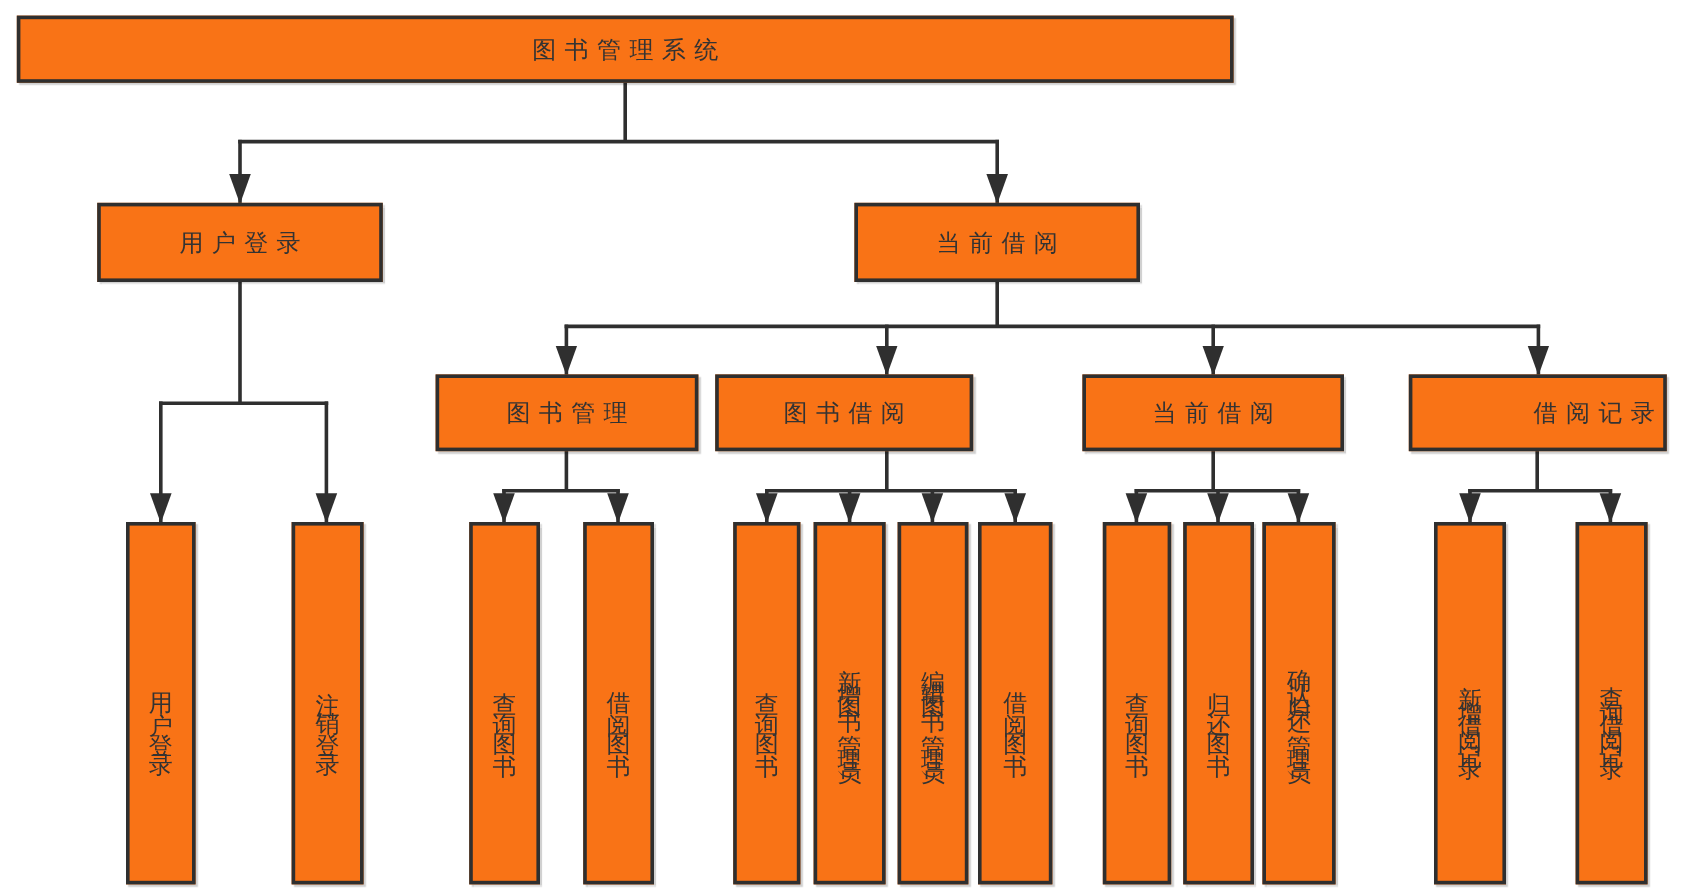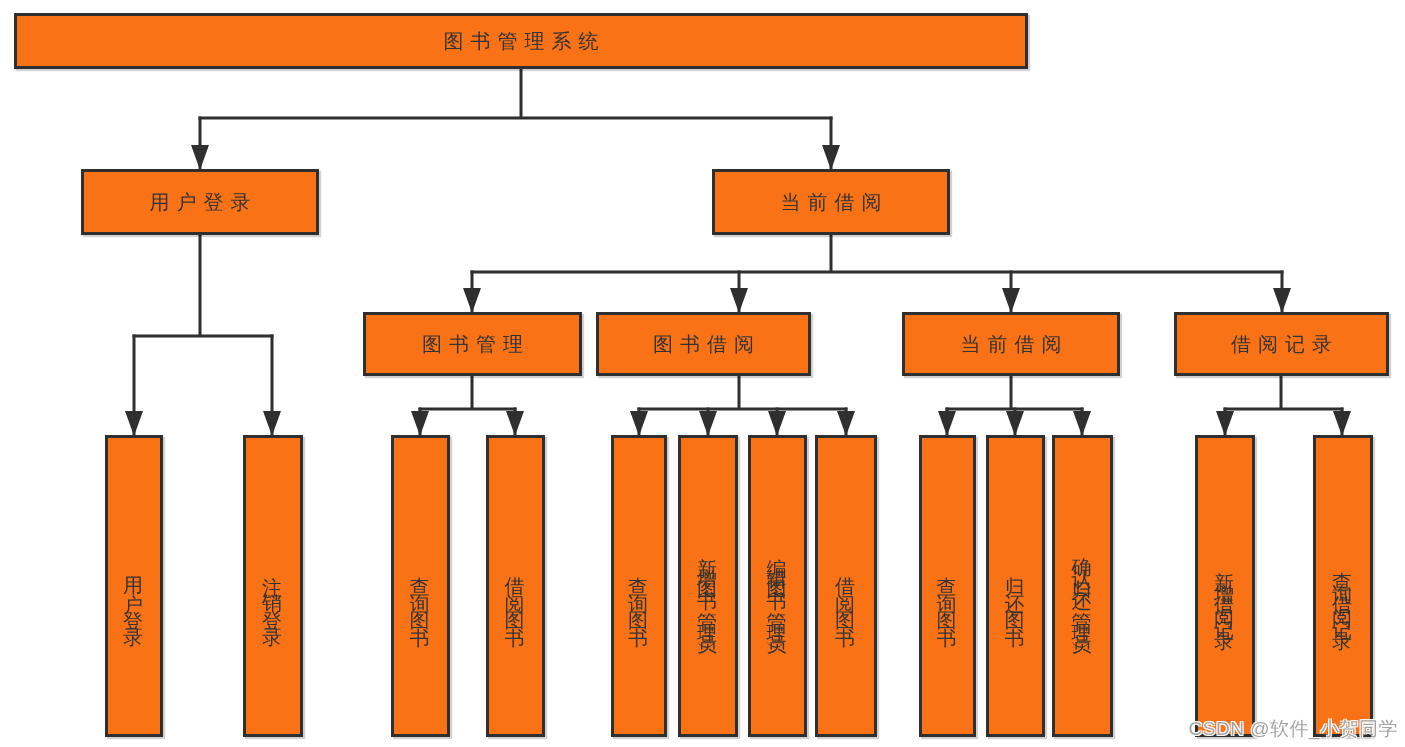--- a/index.html
+++ b/index.html
@@ -39,21 +39,21 @@
     padding-left: 7px;
     white-space: nowrap;
   }
   
   .n-root    { left: 14px;   top: 13px;  width: 1014px; height: 56px; }
   .n-login   { left: 81px;   top: 169px; width: 238px;  height: 66px; }
   .n-mgmt    { left: 712px;  top: 169px; width: 238px;  height: 66px; }
   .n-newbook { left: 363px;  top: 312px; width: 219px;  height: 64px; }
   .n-bb      { left: 596px;  top: 312px; width: 215px;  height: 64px; }
   .n-cb      { left: 902px;  top: 312px; width: 218px;  height: 64px; }
-  .n-rec     { left: 1174px; top: 312px; width: 215px;  height: 64px; }
+  .n-rec     { left: 1174px; top: 312px; width: 215px;  height: 64px; justify-content: flex-end; }
   
   .leaf { top: 435px; height: 302px; }
   .leaf span {
     writing-mode: vertical-lr;
     text-orientation: mixed;
     white-space: nowrap;
   }
   .ls-a span { letter-spacing: 17px; padding-top: 17px; } 
   .ls-b span { letter-spacing: 11px; padding-top: 11px; } 
   .ls-c span { letter-spacing: 12px; padding-top: 12px; } 
@@ -183,15 +183,14 @@
   <div class="node leaf ls-b lf11">
     <span>确认归还（管理员）</span>
   </div>
   <div class="node leaf ls-c lf12">
     <span>新增借阅记录</span>
   </div>
   <div class="node leaf ls-c lf13">
     <span>查询借阅记录</span>
   </div>
 
-  <div class="watermark">CSDN @软件_小贺同学</div>
 
 </div>
 
 </body></html>

